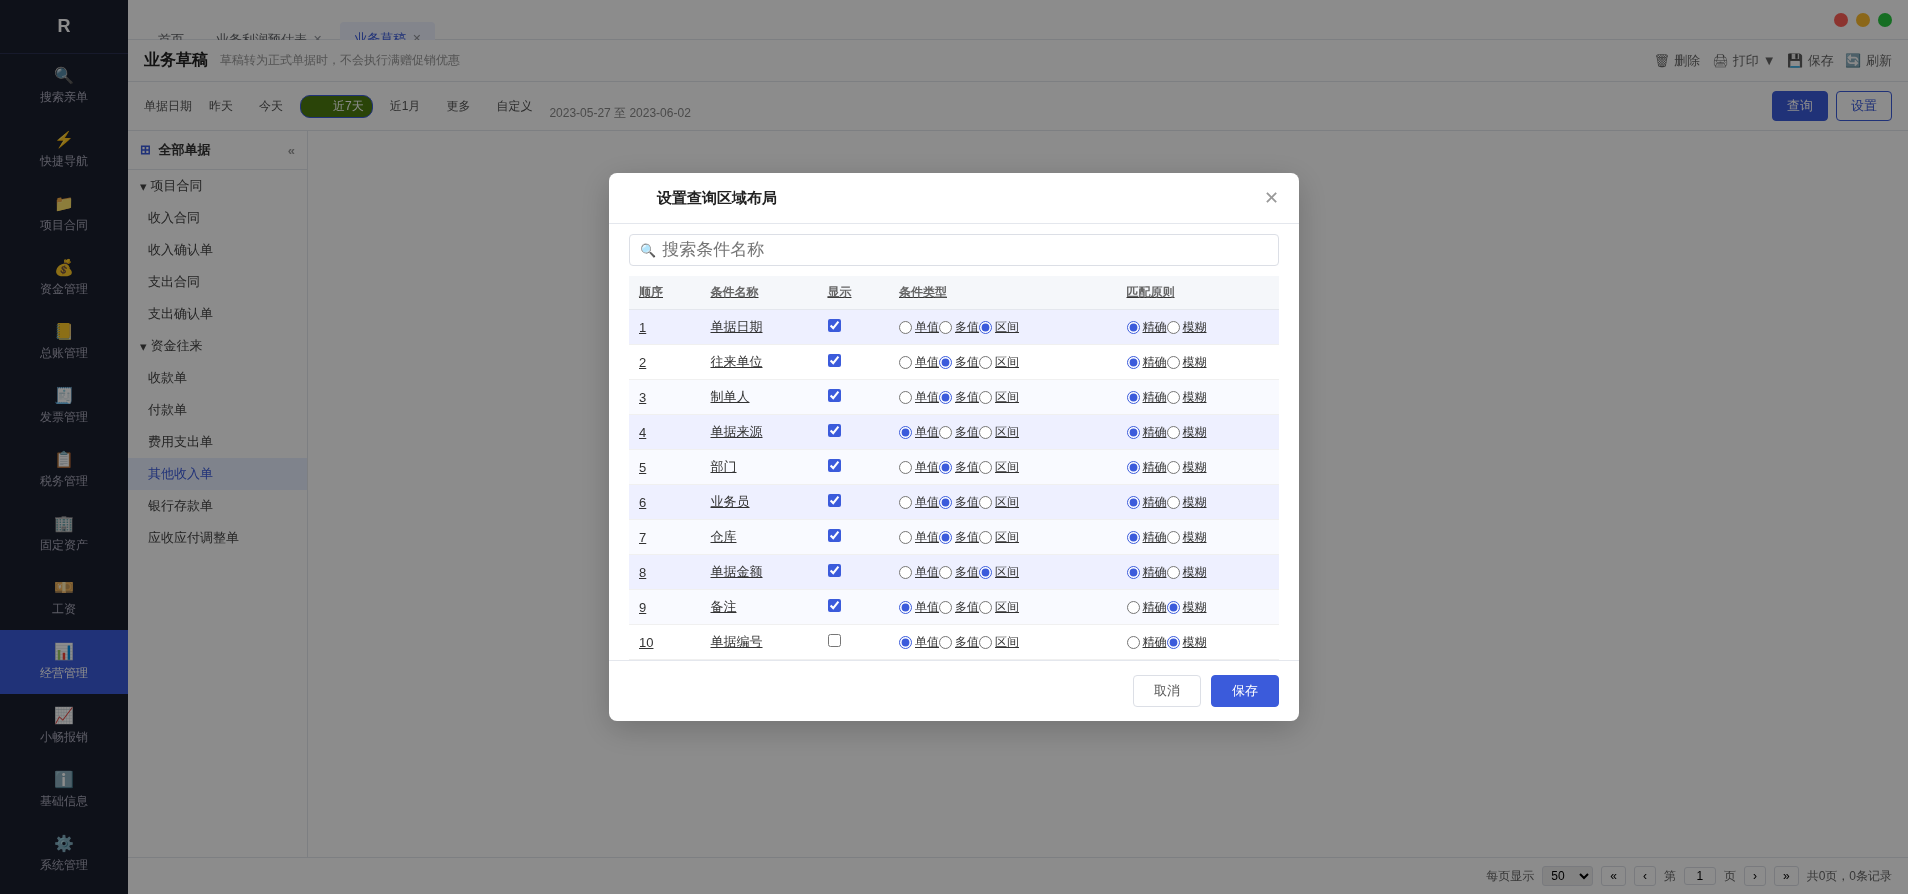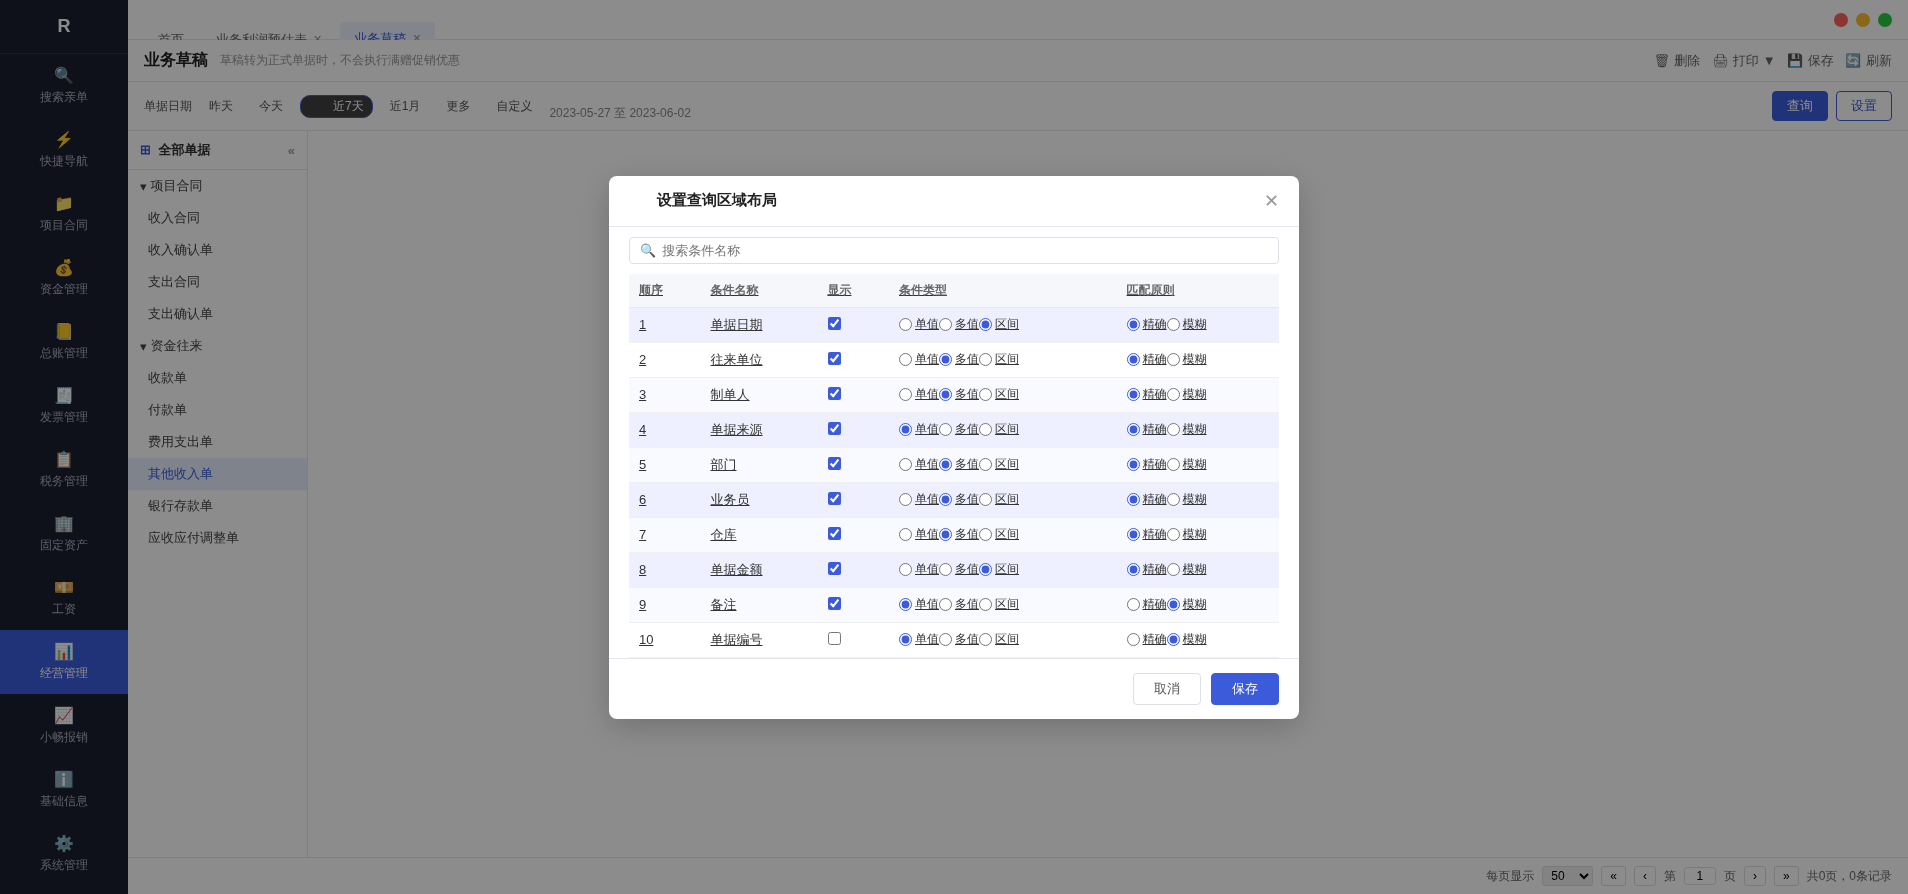--- a/index.html
+++ b/index.html
@@ -33,21 +33,21 @@
     .page-header { display: flex; align-items: center; padding: 10px 16px; background: #fff; border-bottom: 1px solid #e4e7ed; gap: 12px; }
     .page-title { font-size: 16px; font-weight: bold; color: #222; }
     .page-subtitle { font-size: 12px; color: #999; }
     .header-actions { margin-left: auto; display: flex; gap: 12px; align-items: center; }
     .header-btn { display: flex; align-items: center; gap: 4px; color: #666; cursor: pointer; font-size: 13px; }
 
     
     .toolbar { display: flex; align-items: center; padding: 8px 16px; background: #fff; border-bottom: 1px solid #e4e7ed; gap: 8px; flex-wrap: wrap; }
     .date-filter { display: flex; align-items: center; gap: 6px; font-size: 12px; color: #555; }
     .date-btn { padding: 2px 8px; border-radius: 4px; cursor: pointer; font-size: 12px; color: #555; border: 1px solid transparent; }
-    .date-btn.active { background: #404040; color: #fff; border-color: #3b5bdb; border-radius: 10px; padding-left: 32px; }
+    .date-btn.active { background: #4d7c0f; color: #fff; border-color: #3b5bdb; border-radius: 10px; padding-left: 32px; }
     .date-range { font-size: 12px; color: #888; margin-top: 15px; }
     .action-btn { padding: 5px 14px; border-radius: 4px; cursor: pointer; font-size: 13px; border: 1px solid #dcdfe6; background: #fff; color: #555; }
     .action-btn.primary { background: #3b5bdb; color: #fff; border-color: #3b5bdb; }
     .action-btn.outline { border: 1px solid #3b5bdb; color: #3b5bdb; }
     .toolbar-right { margin-left: auto; display: flex; gap: 8px; }
     .left-panel { width: 180px; background: #fff; border-right: 1px solid #e4e7ed; flex-shrink: 0; }
     .left-panel-header { display: flex; align-items: center; justify-content: space-between; padding: 10px 12px; font-weight: bold; font-size: 13px; border-bottom: 1px solid #e4e7ed; }
     .tree-item { padding: 7px 12px 7px 20px; cursor: pointer; font-size: 13px; color: #444; display: flex; align-items: center; gap: 4px; }
     .tree-item.active { background: #e8eeff; color: #3b5bdb; }
     .tree-group { padding: 7px 12px; cursor: pointer; font-size: 13px; color: #444; font-weight: 500; display: flex; align-items: center; gap: 4px; }
@@ -308,21 +308,21 @@
     <div class="modal-header">
       <span class="modal-title">设置查询区域布局</span>
       <span class="modal-close">✕</span>
     </div>
     <div class="modal-body">
 
 
       <div class="modal-search">
         <div class="modal-search-input">
           <span style="color:#999;">🔍</span>
-          <input type="text" style="border: none; outline: none; flex: 1 1 0%; font-size: 13px;" placeholder="搜索条件名称">
+          <input type="text" style="border: none; outline: none; flex: 1 1 0%; font-size: 17px;" placeholder="搜索条件名称">
         </div>
       </div>
 
       <div class="settings-table-wrap">
         <table class="settings-table">
           <thead>
             <tr>
               <th>顺序</th>
               <th>条件名称</th>
               <th>显示</th>

